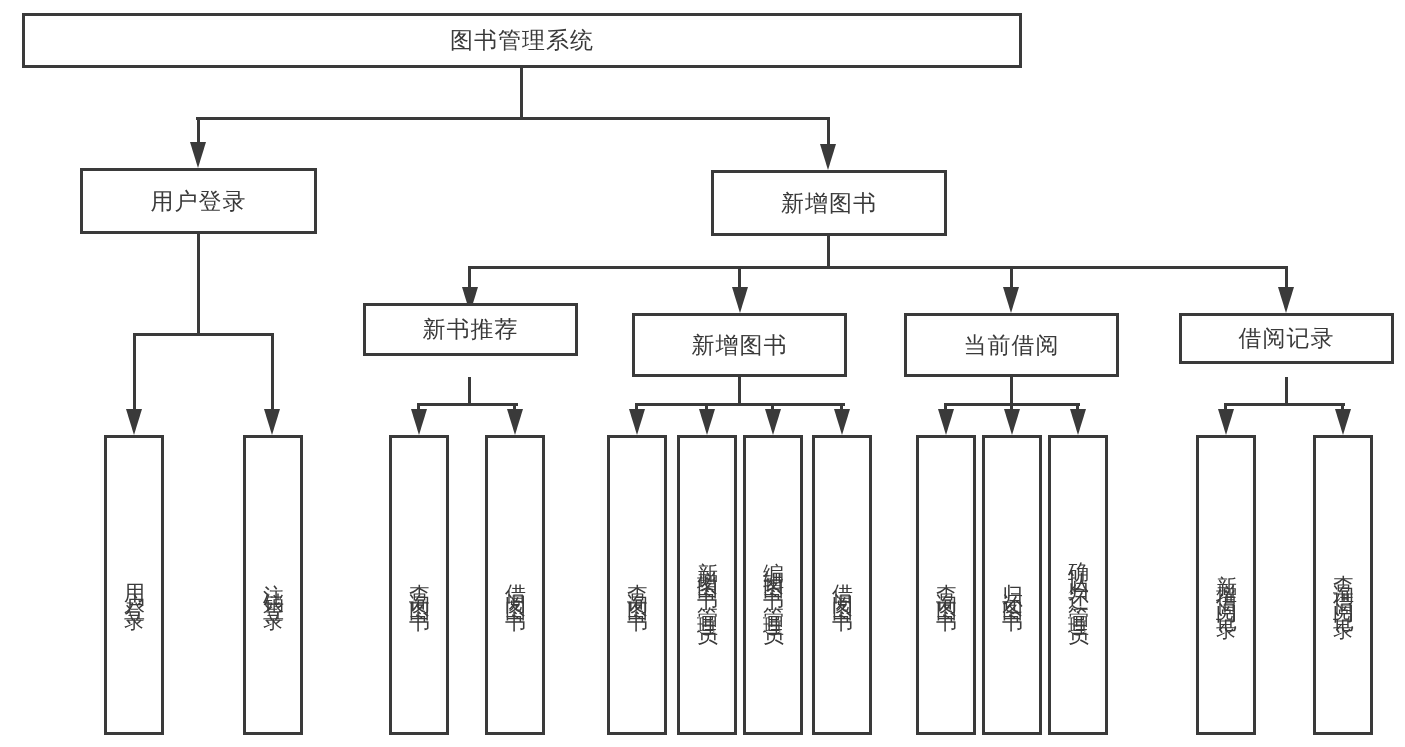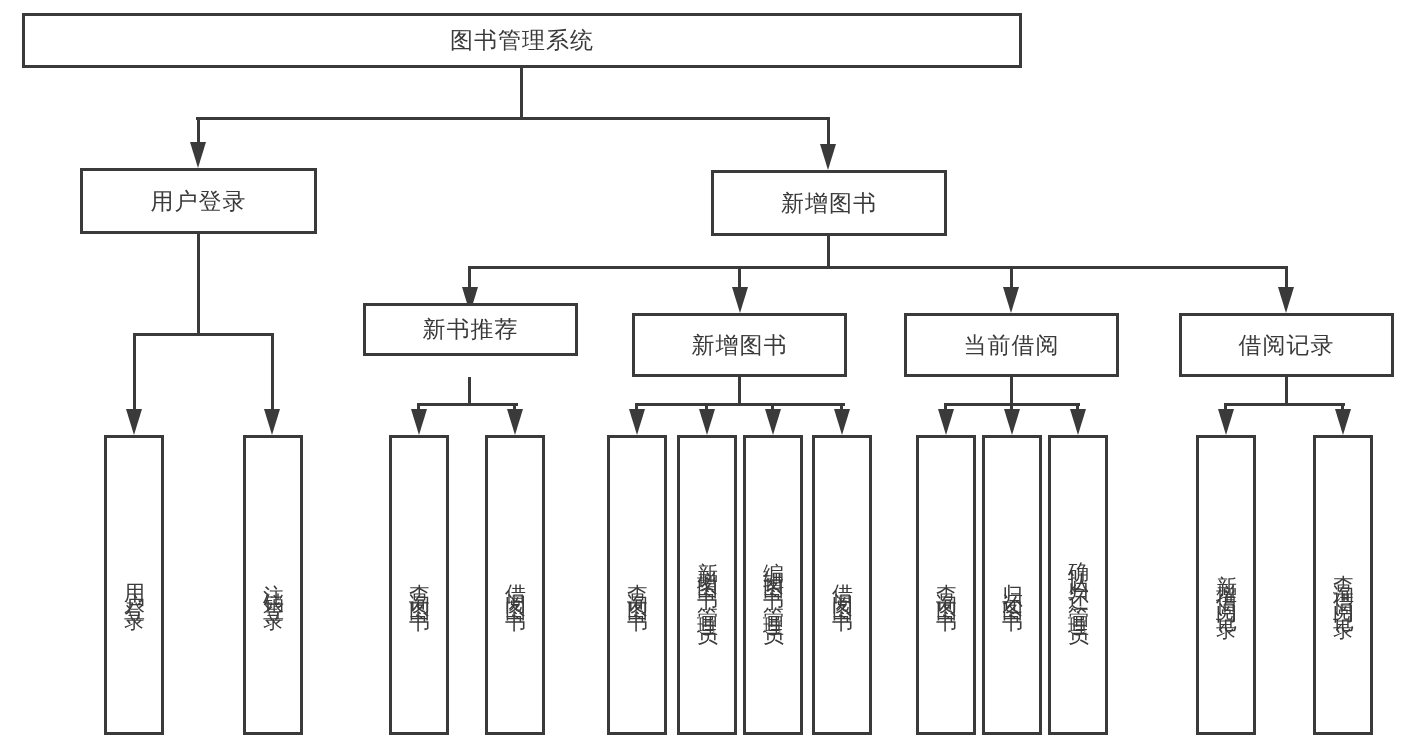--- a/index.html
+++ b/index.html
@@ -112,21 +112,21 @@
 
   <div class="box" style="left:363px; top:303px; width:215px; height:53px;">
     <span>新书推荐</span>
   </div>
   <div class="box" style="left:632px; top:313px; width:215px; height:64px;">
     <span>新增图书</span>
   </div>
   <div class="box" style="left:904px; top:313px; width:215px; height:64px;">
     <span>当前借阅</span>
   </div>
-  <div class="box" style="left:1179px; top:313px; width:215px; height:64px;">
+  <div class="box" style="left:1179px; top:313px; width:215px; height:51px;">
     <span>借阅记录</span>
   </div>
 
   <div class="vline" style="left:468px; top:377px; height:29px;"></div>
   <div class="hline" style="left:417px; top:403px; width:101px;"></div>
   <div class="vline" style="left:417px; top:403px; height:10px;"></div>
   <div class="arr" style="left:411px; top:409px;"></div>
   <div class="vline" style="left:513px; top:403px; height:10px;"></div>
   <div class="arr" style="left:507px; top:409px;"></div>
 

